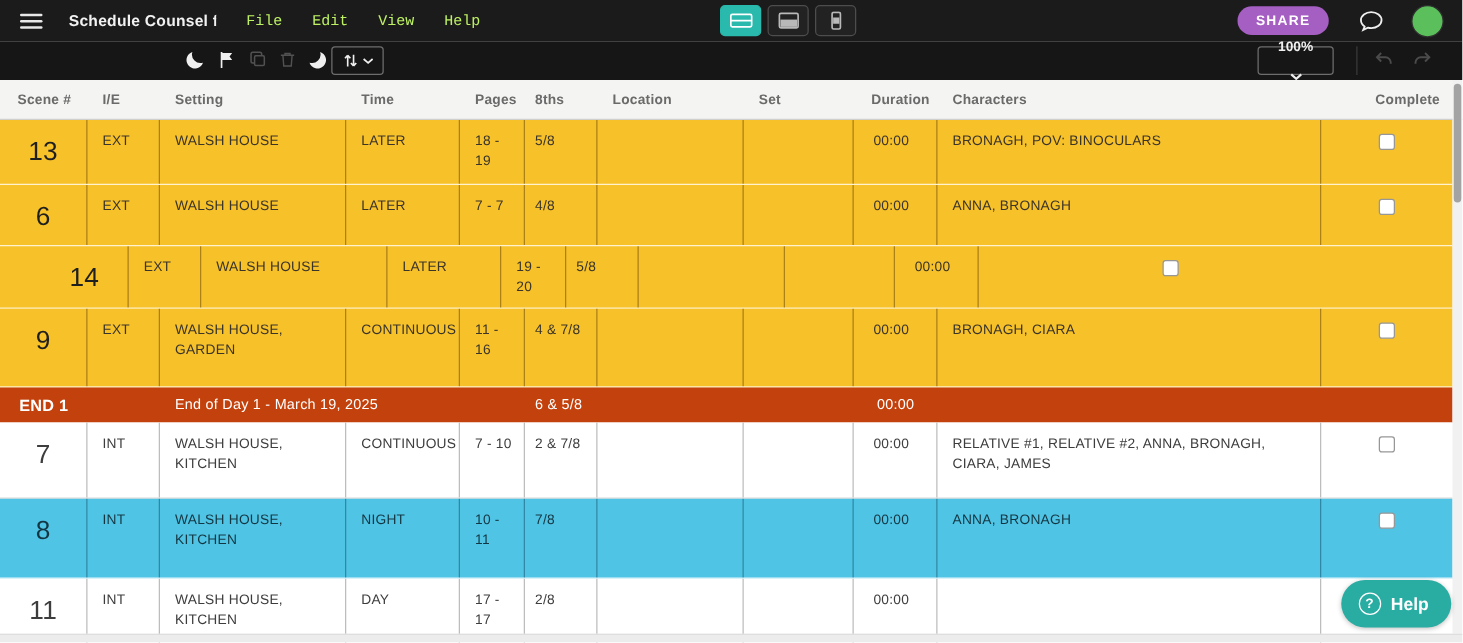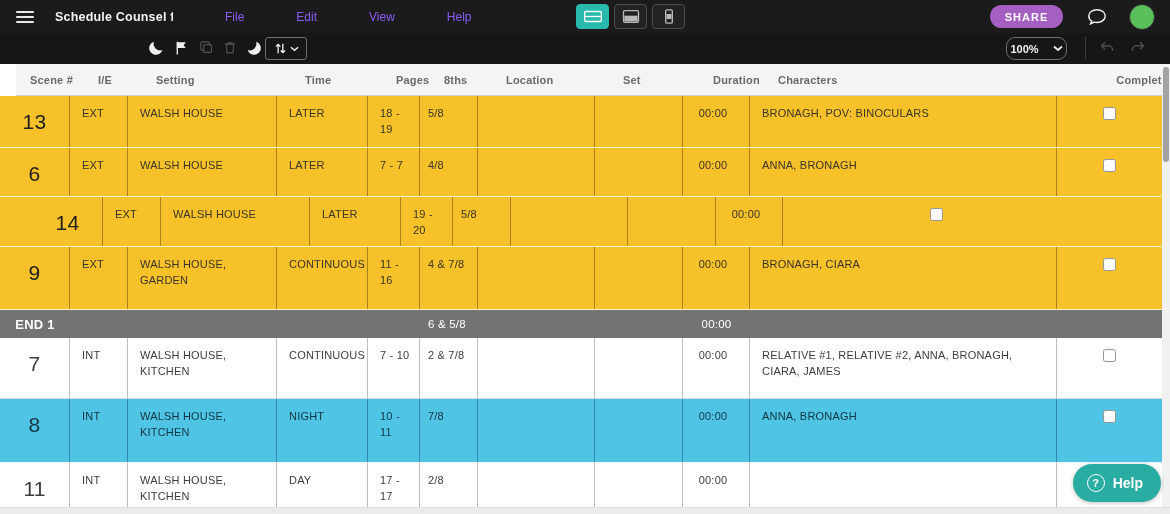--- a/index.html
+++ b/index.html
@@ -6,64 +6,64 @@
   html,body { width:1170px; height:514px; overflow:hidden; background:#fff;
               font-family:"Liberation Sans", "DejaVu Sans", sans-serif; }
   #app { position:relative; width:1170px; height:514px; overflow:hidden; }
 
   
   .menubar { position:relative; height:33px; background:#1b1b1b; display:flex; align-items:center; }
   .hamburger { width:18px; height:12px; margin-left:16px; display:flex; flex-direction:column; justify-content:space-between; cursor:pointer; }
   .hamburger span { height:2px; background:#e8e8e8; border-radius:1px; }
   .doc-title { margin-left:21px; width:118px; overflow:hidden; white-space:nowrap;
                color:#f2f2f2; font-size:12.5px; font-weight:bold; letter-spacing:.2px; }
-  .menu-item { color:#8b5cf6; font-size:12px; margin-left:52px; cursor:pointer; }
+  .menu-item { color:#bef264; font-size:12px; margin-left:24px; cursor:pointer;font-family:Liberation Mono, monospace; }
   .view-switch { position:absolute; left:576px; top:4px; display:flex; gap:5px; }
   .vs-btn { width:33px; height:25px; border-radius:4px; background:#222; border:1px solid #4d4d4d;
             display:flex; align-items:center; justify-content:center; cursor:pointer; }
   .vs-btn.active { background:#29B9AD; border-color:#29B9AD; }
   .share-btn { position:absolute; right:107px; top:5px; width:73px; height:23px; border-radius:12px;
                background:#A55FC2; color:#fff; font-size:11px; font-weight:bold; letter-spacing:1px;
                display:flex; align-items:center; justify-content:center; cursor:pointer; }
   .chat-btn { position:absolute; right:62px; top:6px; width:22px; height:22px; cursor:pointer; }
   .avatar { position:absolute; right:15px; top:4px; width:26px; height:26px; border-radius:50%;
             background:#5BBF5B; border:1px solid #2f2f2f; cursor:pointer; }
 
   
   .toolbar { position:relative; height:31px; background:#161616; }
   .tb-icon { position:absolute; top:6px; width:18px; height:18px; cursor:pointer; }
   .tb-icon.disabled { opacity:.95; }
   .sort-box { position:absolute; left:265px; top:4px; width:42px; height:23px; border:1px solid #6e6e6e;
               border-radius:3px; display:flex; align-items:center; justify-content:center; gap:2px; cursor:pointer; }
   .zoom-box { position:absolute; right:103px; top:4px; width:61px; height:23px; border:1px solid #6e6e6e;
-              border-radius:9px; display:flex; align-items:center; justify-content:center; gap:14px;
-              color:#f0f0f0; font-size:11px; font-weight:bold; cursor:pointer; }
+              border-radius:3px; display:flex; align-items:center; justify-content:center; gap:14px;
+              color:#f0f0f0; font-size:11px; font-weight:bold; cursor:pointer;flex-direction:column; }
   .tb-divider { position:absolute; right:84px; top:4px; width:1px; height:23px; background:#3a3a3a; }
 
   
   :root { --cols: 70px 58px 149px 91px 52px 58px 117px 88px 67px 307px 105px; }
   .thead { display:grid; grid-template-columns:var(--cols); height:32px; background:#F4F4F2;
-           border-bottom:1px solid #cfcfcf; align-items:center; color:#6a6a6a; font-size:11px; font-weight:bold; letter-spacing:.2px;margin-left:16px; }
+           border-bottom:1px solid #cfcfcf; align-items:center; color:#6a6a6a; font-size:11px; font-weight:bold; letter-spacing:.2px; }
   .thead .h { padding-left:12px; }
   .thead .h.first { padding-left:14px; }
   .thead .h.right { padding-left:0; text-align:right; padding-right:10px; }
   .rows { width:1162px; }
   .row { display:grid; grid-template-columns:var(--cols); cursor:pointer; }
   .cell { border-right:1px solid var(--vline); padding:10px 6px 0 12px; font-size:11px; color:#3a342a;
           letter-spacing:.2px; line-height:1.45; overflow:hidden; }
   .cell.scene { display:flex; justify-content:center; padding:11px 0 0 0; font-size:21px; color:#1f1f1f;text-align:center; }
   .cell.center { text-align:center; padding-left:0; }
   .cell.complete { padding:0; display:flex; justify-content:center; align-items:flex-start; border-right:none; }
   .cb { width:13px; height:13px; margin-top:11px; background:#fff; border:1px solid #979797; border-radius:2.5px; cursor:pointer; }
   .row.yellow { background:#F7C12A; --vline:rgba(98,66,0,.5); border-bottom:1px solid rgba(255,252,235,.85); }
   .row.white  { background:#ffffff; --vline:#bdbdbd; border-bottom:1px solid #d8d8d8; color:#3a3a3a; }
   .row.blue   { background:#4FC4E5; --vline:rgba(8,64,86,.45); border-bottom:1px solid rgba(255,255,255,.85); }
   .row.white .cell { color:#3d3d3d; }
   .row.blue .cell { color:#143642; }
-  .row.break { background:#737373; color:#fff; border-bottom:none; align-items:center; }
+  .row.break { background:#c2410c; color:#fff; border-bottom:none; align-items:center; }
   .row.break .bcell { font-size:11.5px; letter-spacing:.2px; padding-left:12px; }
   .row.break .blabel { font-size:13px; font-weight:bold; text-align:center; padding-left:0; }
   .row.break .bcenter { text-align:center; padding-left:0; }
 
   
   .vscroll { position:absolute; top:64px; right:0; width:8px; bottom:7px; background:#f1f1f1; }
   .vthumb { position:absolute; top:3px; left:1px; width:6px; height:95px; background:#a3a3a3; border-radius:3px; cursor:pointer; }
   .hscroll { position:absolute; left:0; right:0; bottom:0; height:7px; background:#ececec; border-top:1px solid #dedede; cursor:pointer; }
 
   
@@ -262,20 +262,21 @@
       <div class="cell"></div>
       <div class="cell"></div>
       <div class="cell center">00:00</div>
       <div class="cell">BRONAGH, CIARA</div>
       <div class="cell complete">
         <span class="cb"></span>
       </div>
     </div>
       <div class="row break" style="height: 28px;">
       <div class="bcell blabel">END 1</div>
+      <div class="bcell" style="grid-column:3 / span 3">End of Day 1 - March 19, 2025</div>
       <div class="bcell" style="grid-column:6; padding-left:8px">6 &amp; 5/8</div>
       <div class="bcell bcenter" style="grid-column:9">00:00</div>
     </div>
       <div class="row white" style="height: 61px;">
       <div class="cell scene">7</div>
       <div class="cell">INT</div>
       <div class="cell">WALSH HOUSE, KITCHEN</div>
       <div class="cell">CONTINUOUS</div>
       <div class="cell">7 - 10</div>
       <div class="cell" style="padding-left:8px">2 &amp; 7/8</div>

